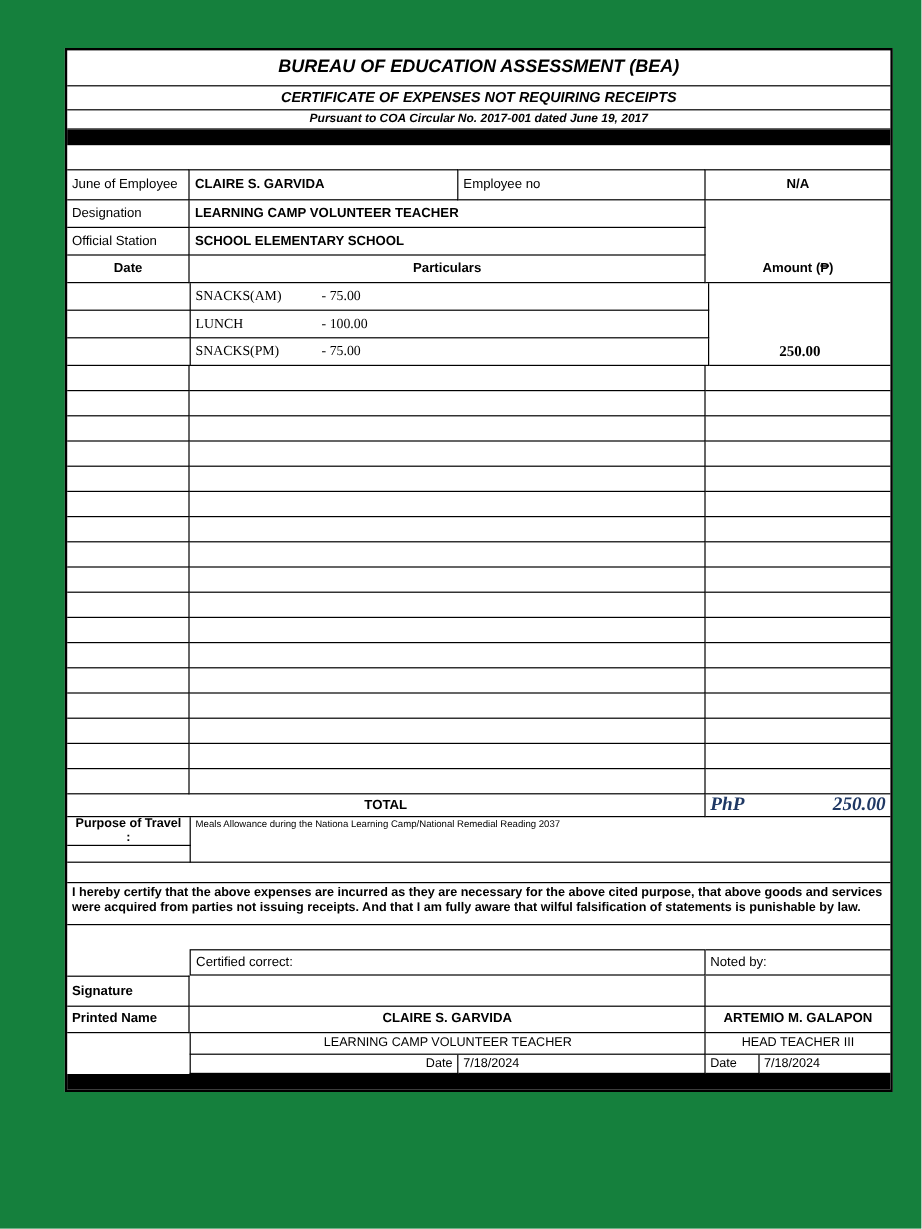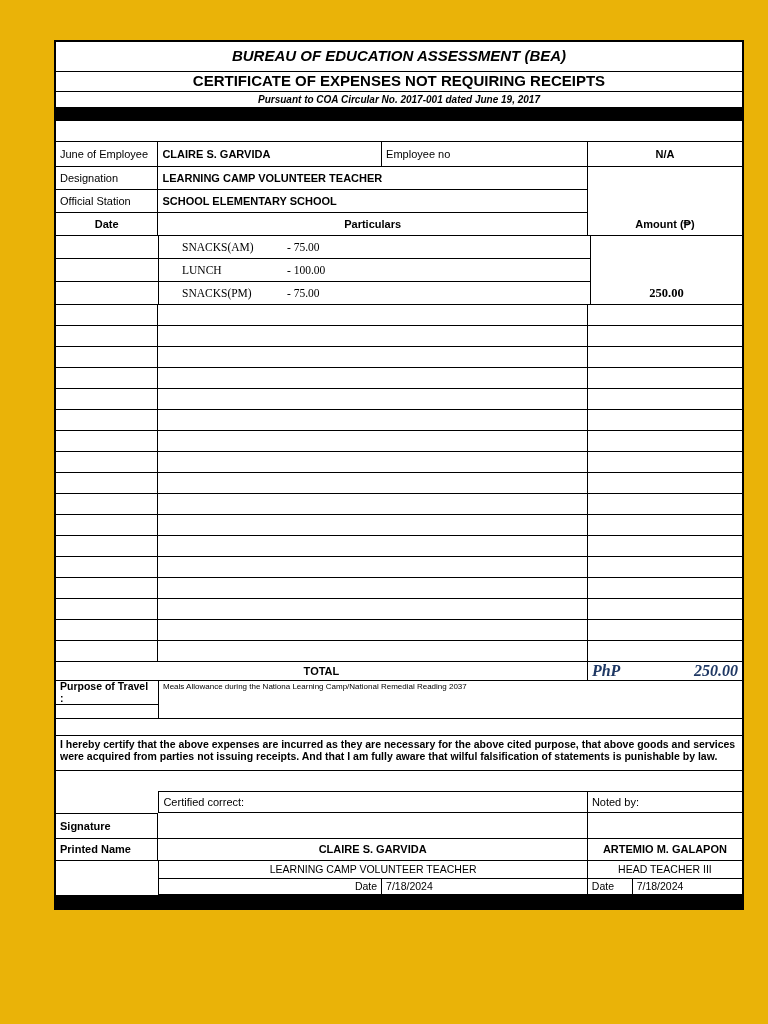--- a/index.html
+++ b/index.html
@@ -1,18 +1,18 @@
 <!DOCTYPE html>
 <html><head>
 <meta charset="utf-8">
 <style>
   * { margin:0; padding:0; box-sizing:border-box; }
   html,body { background:#ffffff; }
   .page {
-    position:relative; width:768px; height:1024px; background:#eab308;
+    position:relative; width:768px; height:1024px; background:#15803d;
     font-family:"Liberation Sans", sans-serif; color:#000;
   }
   .form {
     position:absolute; left:54px; top:40px; width:690px;
     border:2px solid #000; background:#fff;
   }
   .row { display:flex; }
   .cell {
     border-right:1px solid #000; border-bottom:1px solid #000;
     display:flex; align-items:center; padding:0 4px; overflow:hidden;
@@ -30,28 +30,28 @@
   .w535 { width:535px; }
   .w45  { width:45px; }
   .w110 { width:110px; }
   .full { width:100%;font-weight:bold; }
   .h30{height:30px}.h20{height:20px}.h16{height:16px}
   .h26{height:26px}.h23{height:23px}.h21{height:21px}.h19{height:19px}
   .h24{height:24px}.h14{height:14px}.h36{height:36px}.h22{height:22px}
   .h18{height:18px}
   .center { justify-content:center; text-align:center; }
   .right  { justify-content:flex-end; text-align:right; }
-  .bold   { font-weight:bold; }
+  .bold   { font-weight:bold;text-align:center; }
   .serif  { font-family:"Liberation Serif", serif; font-size:11.5px; }
   .title-text   { font-size:15px; font-weight:bold; font-style:italic; }
-  .subtitle-text{ font-size:15px; font-weight:bold; }
+  .subtitle-text{ font-size:12px; font-weight:bold;font-style:italic; }
   .pursuant-text{ font-size:10px; font-style:italic; }
   .band { background:#000; height:13px; width:100%; }
   .spacer { border:none; }
-  .pname { width:105px; display:inline-block;margin-left:19px; }
+  .pname { width:105px; display:inline-block; }
   .amount-merged {
     height:69px; align-items:flex-end; justify-content:center; padding-bottom:3px;
     font-family:"Liberation Serif", serif; font-weight:bold; font-size:12.5px;
   }
   .total-amount-cell { justify-content:space-between; font-family:"Liberation Serif", serif;
     font-weight:bold; font-style:italic; font-size:16px; }
   .purpose-col { display:flex; flex-direction:column; width:103px; }
   .purpose-col .cell { width:103px; }
   .purpose-text-cell { width:587px; align-items:flex-start; font-size:8px; padding-top:2px; }
   .cert-par { font-size:10.5px; line-height:1.18; align-items:flex-start; padding:2px 4px; }

